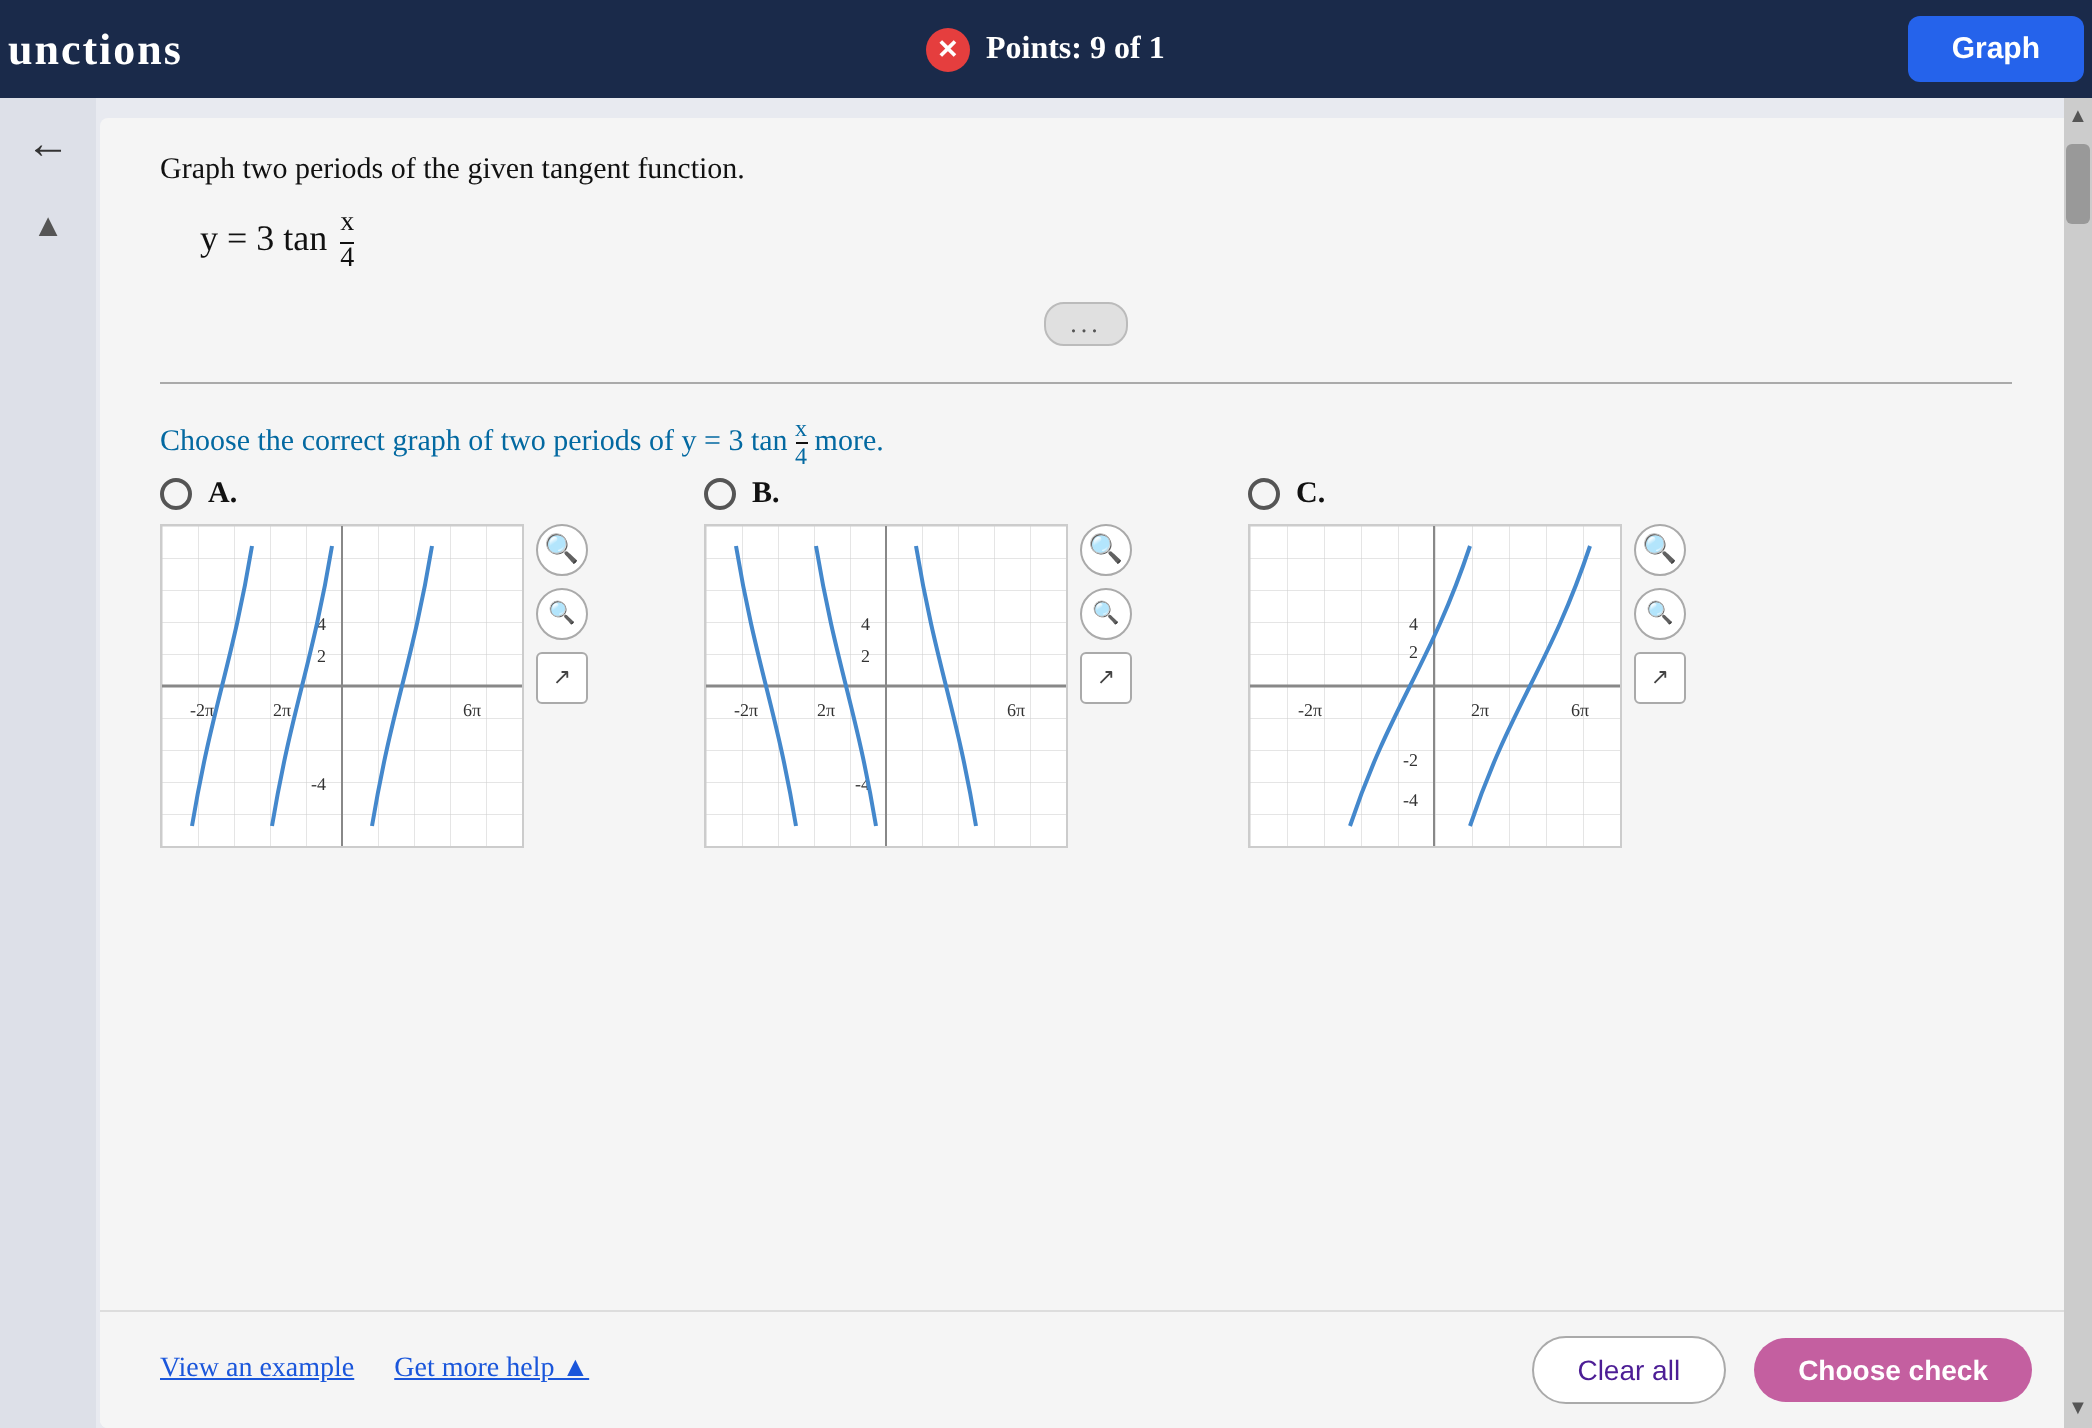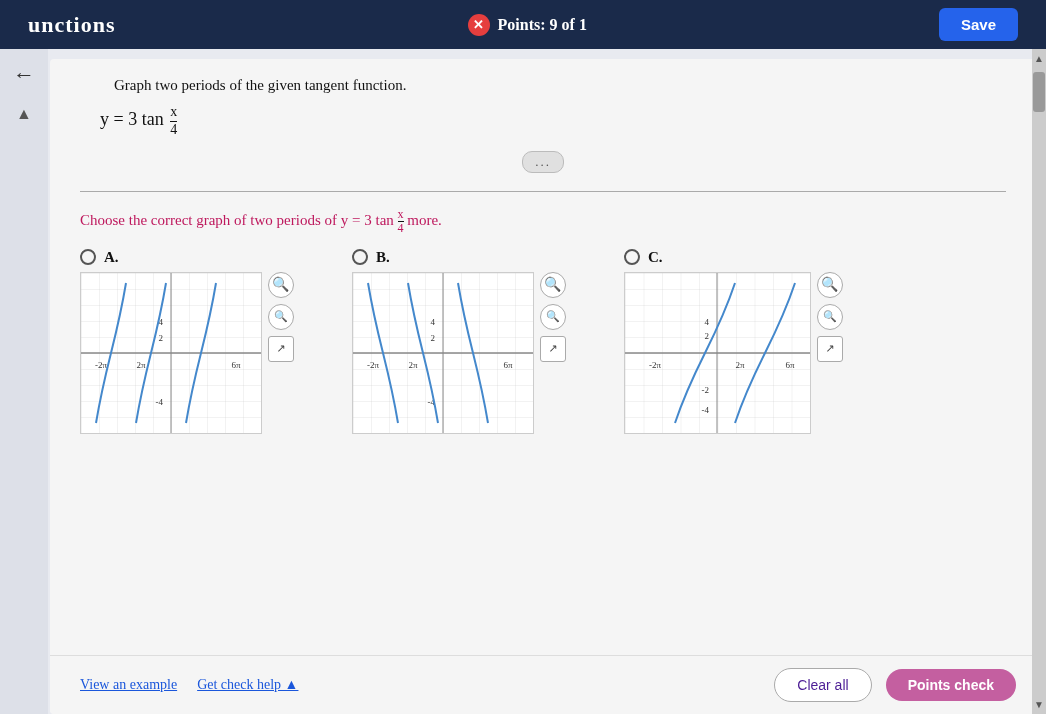--- a/index.html
+++ b/index.html
@@ -12,21 +12,21 @@
       display: flex;
       flex-direction: column;
     }
 
     
     .top-bar {
       background: #1a2a4a;
       display: flex;
       align-items: center;
       justify-content: space-between;
-      padding: 8px 28px;
+      padding: 8px 4px;
       color: white;
       min-height: 44px;
     }
     .top-bar-left {
       font-size: 22px;
       font-weight: bold;
       color: white;
       letter-spacing: 1px;
     }
     .top-bar-center {
@@ -150,21 +150,20 @@
       padding: 18px 30px 10px 30px;
       flex: 1;
       display: flex;
       flex-direction: column;
     }
     .question-title {
       font-size: 15px;
       color: #111;
       margin-bottom: 10px;
       font-family: 'Georgia', serif;
-      margin-left: 34px;
     }
     .equation {
       font-size: 18px;
       color: #111;
       margin-bottom: 12px;
       font-family: 'Georgia', serif;
       margin-left: 20px;
     }
     .divider {
       border: none;
@@ -184,22 +183,22 @@
       cursor: pointer;
       letter-spacing: 2px;
     }
     .ellipsis-row {
       text-align: center;
       margin-bottom: 10px;
     }
 
     .choose-text {
       font-size: 15px;
-      color: #be185d;
-      margin-bottom: 14px;
+      color: #0369a1;
+      margin-bottom: 4px;
       font-family: 'Georgia', serif;
     }
 
     
     .options-row {
       display: flex;
       gap: 30px;
       align-items: flex-start;
       flex: 1;
     }
@@ -329,21 +328,21 @@
 <body>
 
 <div class="top-bar">
   <div class="top-bar-left">unctions</div>
   <div class="top-bar-center">
     <div class="x-icon">
       <span>✕</span>
     </div>
     <span class="points-badge">Points: 9 of 1</span>
   </div>
-  <button class="save-btn">Save</button>
+  <button class="save-btn">Graph</button>
 </div>
 
 <div class="main-content">
 
   <div class="left-sidebar">
     <div class="back-arrow">←</div>
     <div class="up-arrow">▲</div>
   </div>
 
   <div class="content-inner">
@@ -489,25 +488,25 @@
             </div>
           </div>
         </div>
 
       </div>
     </div>
 
     <div class="bottom-bar">
       <div class="bottom-links">
         <span class="bottom-link">View an example</span>
-        <span class="bottom-link">Get check help ▲</span>
+        <span class="bottom-link">Get more help ▲</span>
       </div>
       <div class="bottom-actions">
         <button class="clear-all-btn">Clear all</button>
-        <button class="final-check-btn">Points check</button>
+        <button class="final-check-btn">Choose check</button>
       </div>
     </div>
 
   </div>
 
   <div class="right-sidebar">
     <div class="scroll-up">▲</div>
     <div class="scroll-thumb"></div>
     <div class="scroll-down">▼</div>
   </div>

